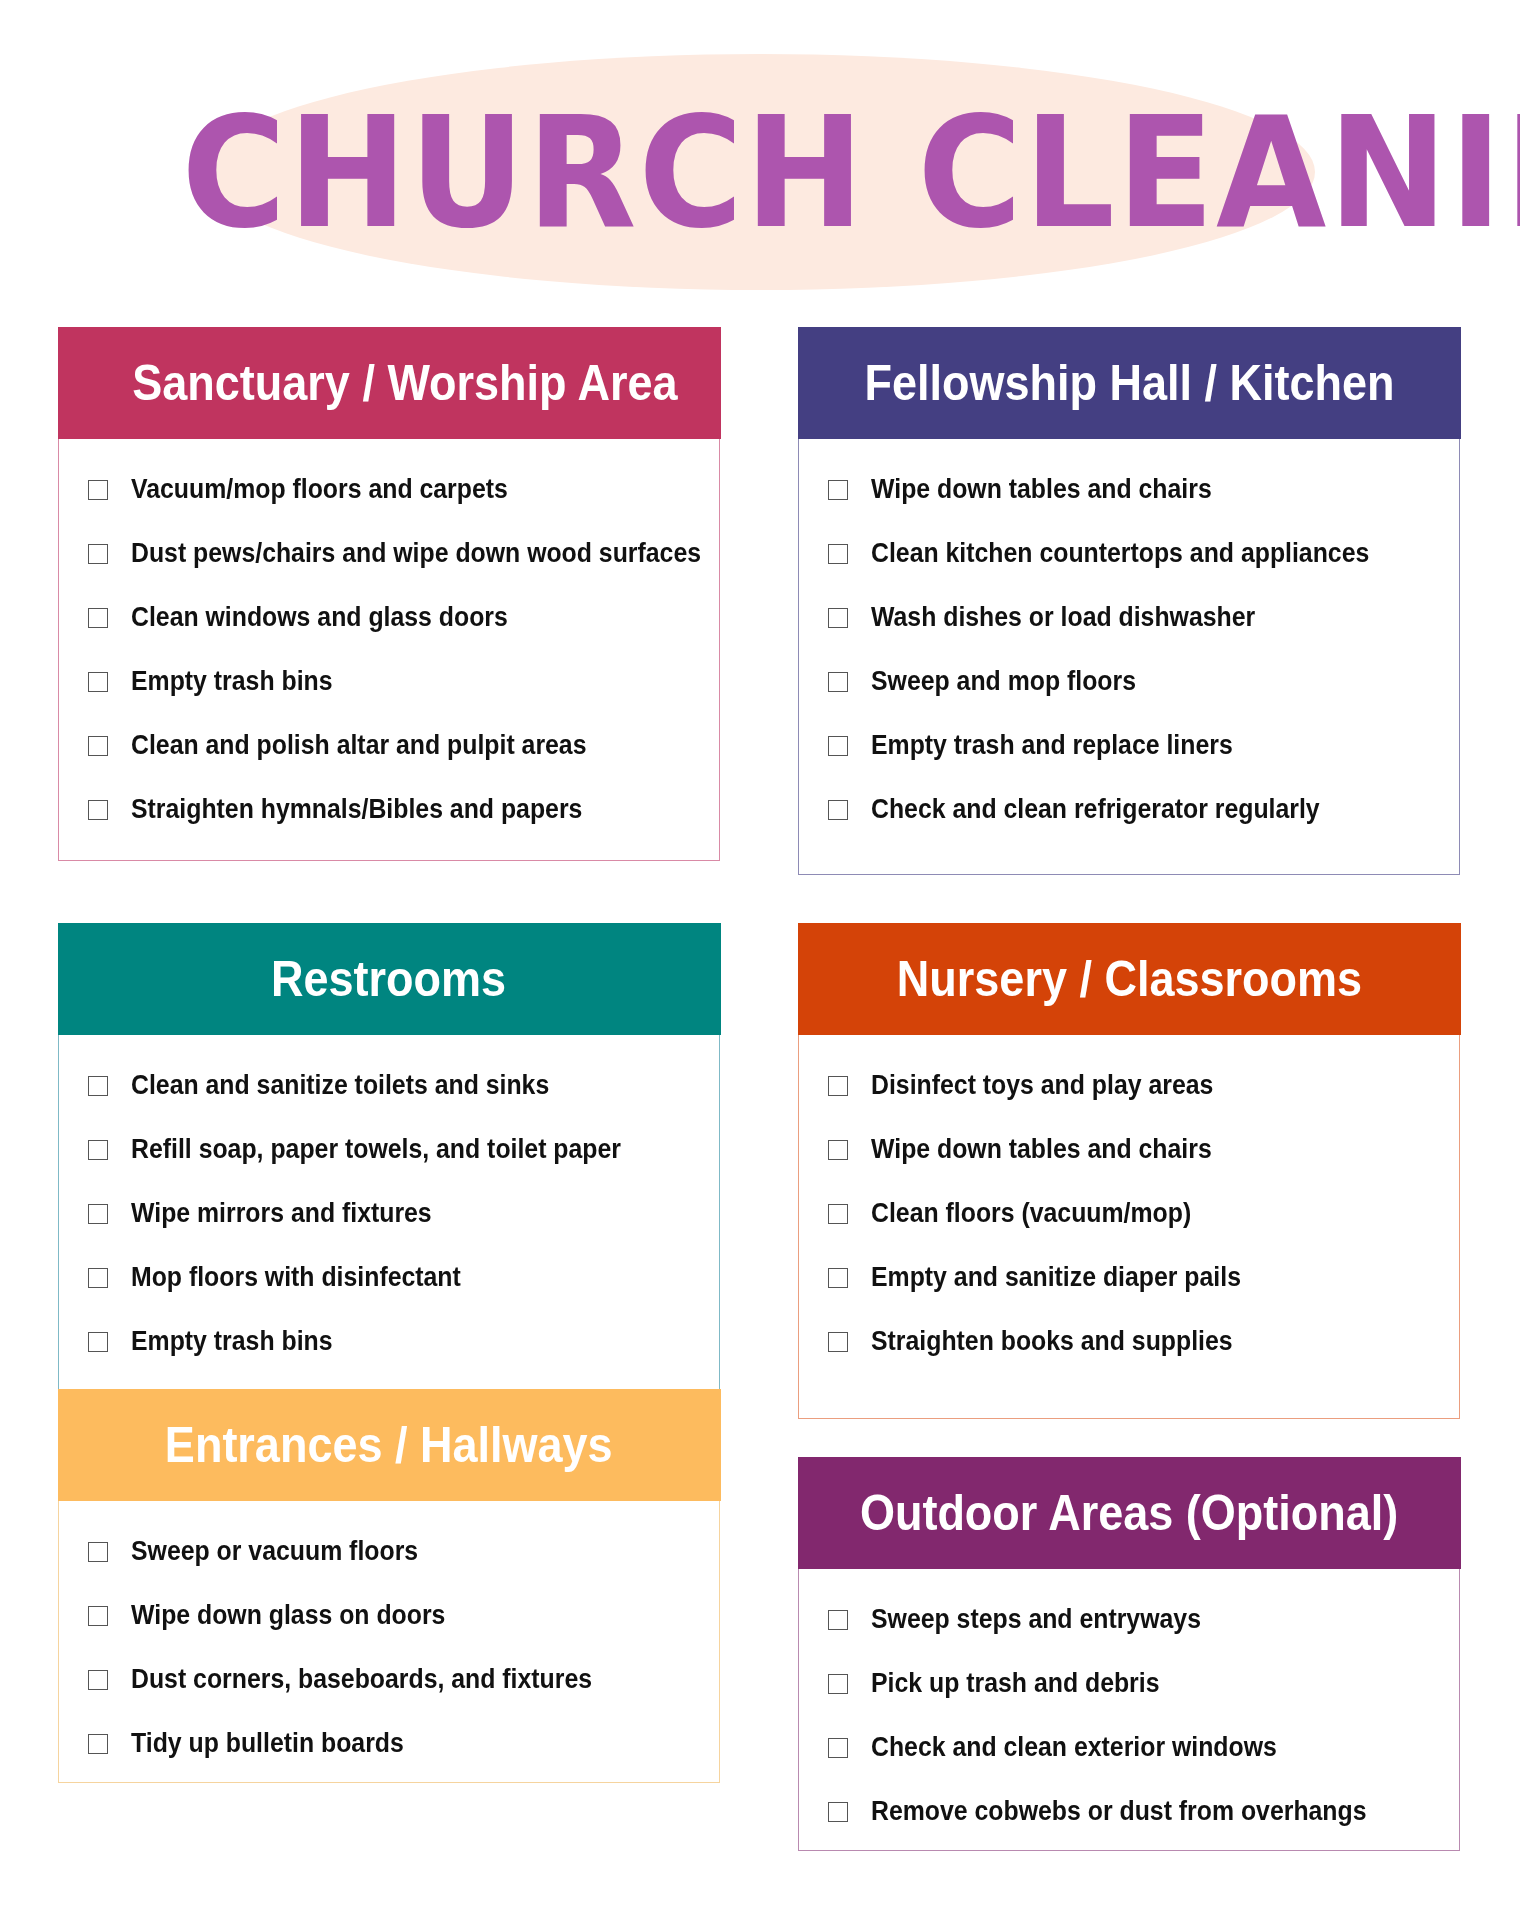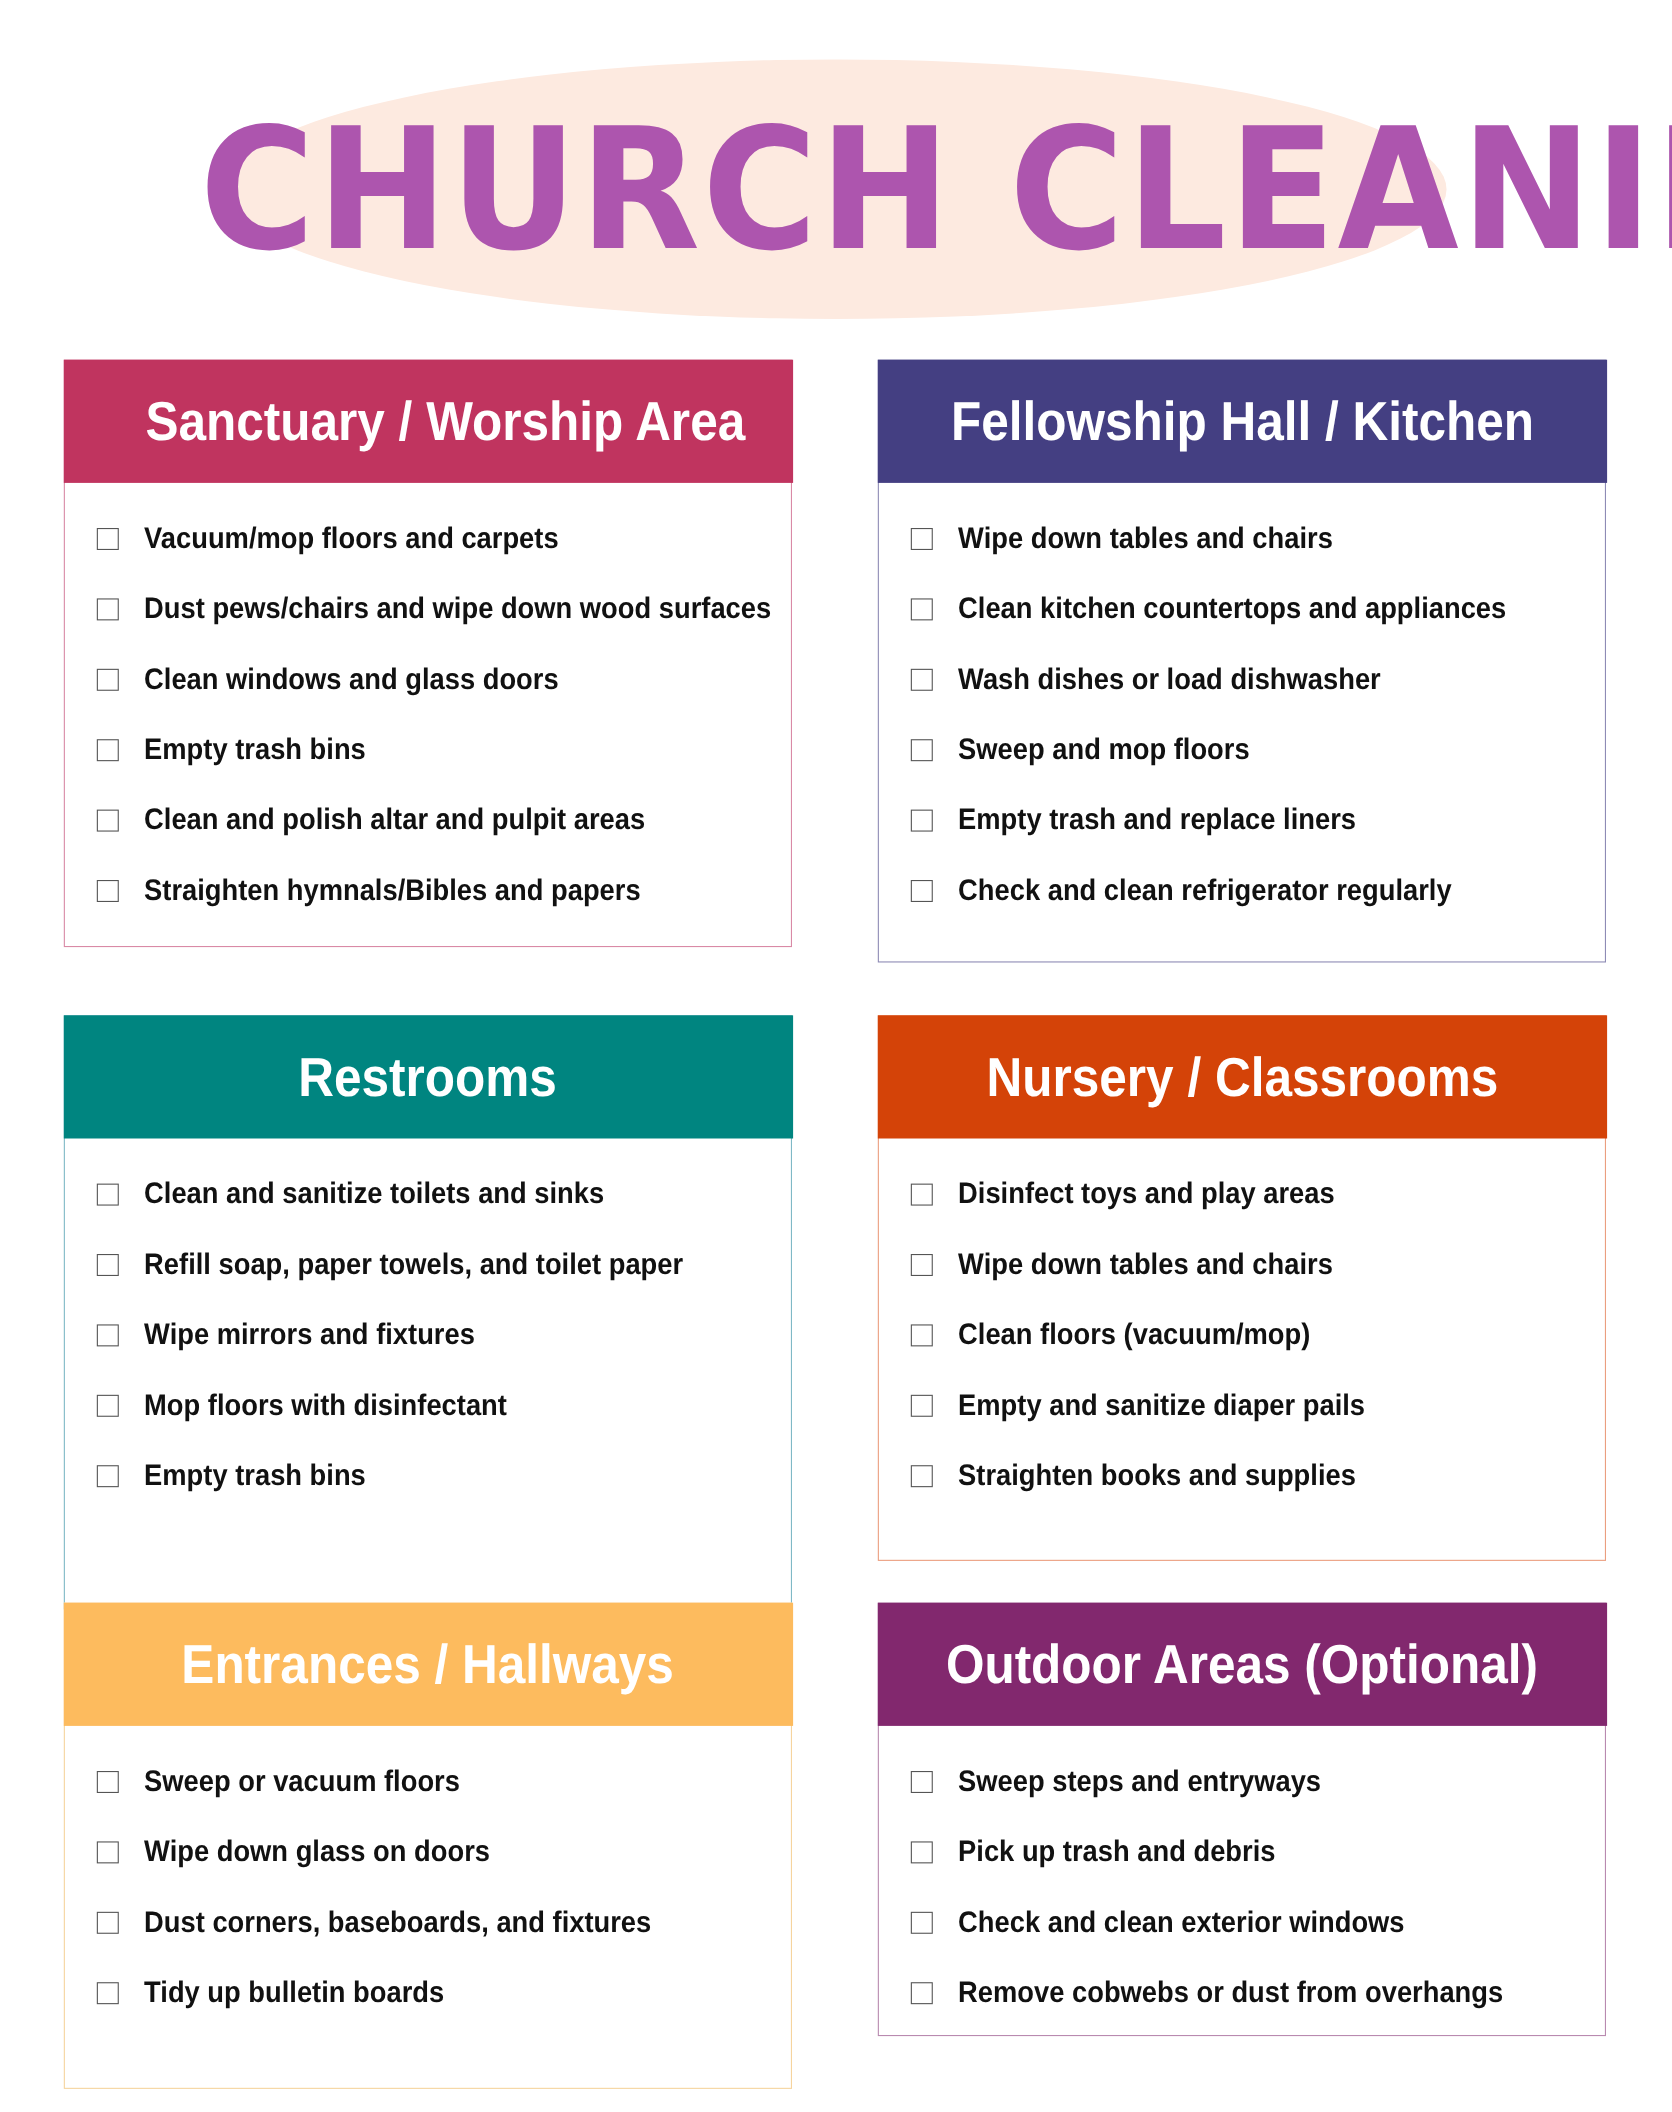--- a/index.html
+++ b/index.html
@@ -132,21 +132,21 @@
       <li class="item" style="top: 223px;">
         <span class="checkbox" role="checkbox" aria-checked="false"></span>
         <span class="item-label">Empty and sanitize diaper pails</span>
       </li>
       <li class="item" style="top: 287px;">
         <span class="checkbox" role="checkbox" aria-checked="false"></span>
         <span class="item-label">Straighten books and supplies</span>
       </li>
     </ul>
   </div>
-<div class="panel" style="left: 58px; top: 1457px; height: 442px; border-color: rgb(246, 212, 158);">
+<div class="panel" style="left: 58px; top: 1389px; height: 394px; border-color: rgb(246, 212, 158);">
     <div class="panel-header" style="background: rgb(253, 187, 94);">
       <span>Entrances / Hallways</span>
     </div>
     <ul class="items">
       <li class="item" style="top: 31px;">
         <span class="checkbox" role="checkbox" aria-checked="false"></span>
         <span class="item-label">Sweep or vacuum floors</span>
       </li>
       <li class="item" style="top: 95px;">
         <span class="checkbox" role="checkbox" aria-checked="false"></span>

